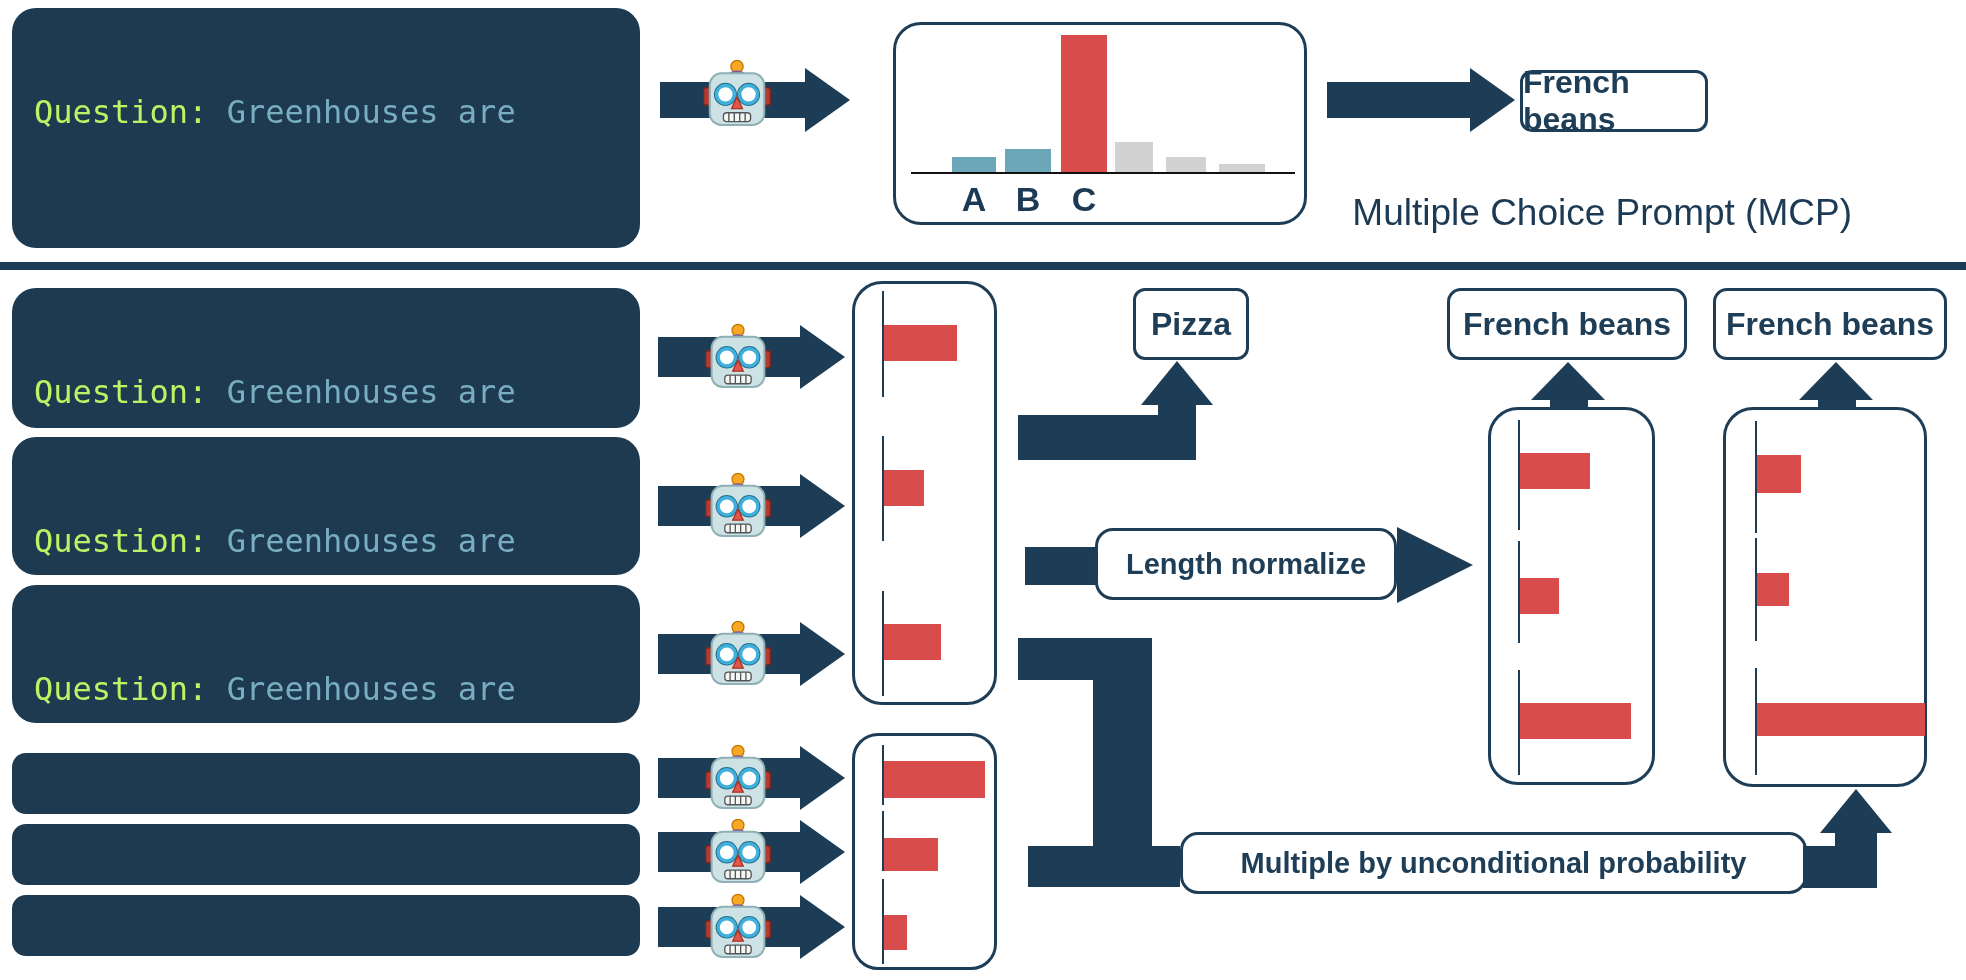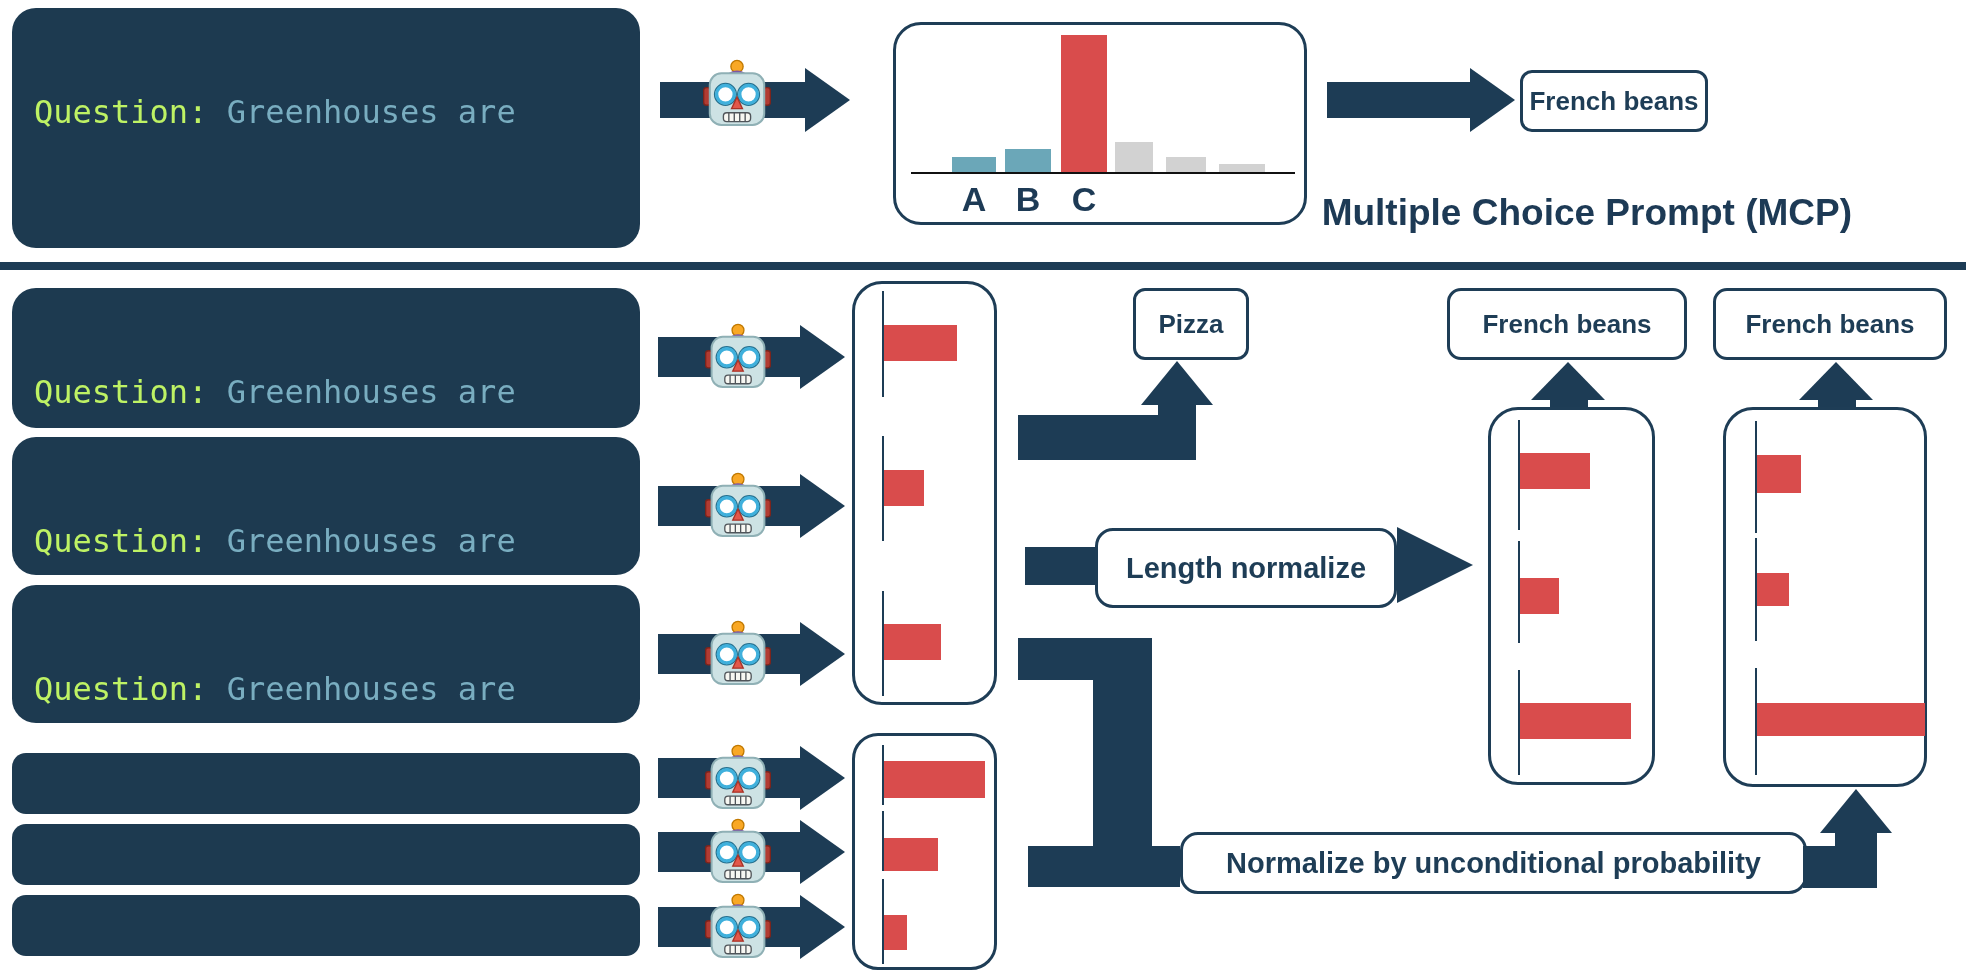--- a/index.html
+++ b/index.html
@@ -12,34 +12,34 @@
     position:absolute;left:12px;width:628px;background:#1d3a50;border-radius:24px;
     color:#fff;font-family:"DejaVu Sans Mono","Liberation Mono",monospace;
     font-size:32px;box-sizing:border-box;padding:10px 22px;white-space:pre;overflow:hidden;
   }
   .prompt-box .ln{line-height:36px;}
   .wt{color:#bef264;} .bl{color:#79adc0;}
   
   .outbox{
     position:absolute;background:#fff;border:3px solid #1e3d56;border-radius:12px;
     display:flex;align-items:center;justify-content:center;box-sizing:border-box;
-    color:#1e3d56;font-weight:bold;font-size:26px;
+    color:#1e3d56;font-weight:bold;font-size:32px;
   }
   .chartbox{
     position:absolute;background:#fff;border:3px solid #1e3d56;border-radius:30px;
     box-sizing:border-box;
   }
   .labelbox{
     position:absolute;background:#fff;border:3px solid #1e3d56;border-radius:18px;
     display:flex;align-items:center;justify-content:center;box-sizing:border-box;
     color:#1e3d56;font-weight:600;font-size:29px;
   }
   
   .big-title{
-    position:absolute;color:#1d3a55;font-weight:700;text-align:right;
+    position:absolute;color:#1d3a55;font-weight:400;text-align:right;
     letter-spacing:0px;
   }
   
   .rect{position:absolute;background:#1d3c55;}
   .head-r{position:absolute;width:0;height:0;border-top:32px solid transparent;
     border-bottom:32px solid transparent;border-left:45px solid #1d3c55;}
   .head-u{position:absolute;width:0;height:0;border-left:36px solid transparent;
     border-right:36px solid transparent;border-bottom:44px solid #1d3c55;}
   .divider{position:absolute;left:0;top:262px;width:1966px;height:8px;background:#1d3c55;}
   
@@ -193,30 +193,30 @@
     </div>
 
   <div class="rect" style="left:1018px;top:415px;width:178px;height:45px;"></div>
   <div class="rect" style="left:1158px;top:403px;width:38px;height:14px;"></div>
   <div class="head-u" style="left:1141px;top:361px;"></div>
   <div class="outbox" style="left:1133px;top:288px;width:116px;height:72px;">
       <span>Pizza</span>
     </div>
 
   <div class="rect" style="left:1025px;top:547px;width:72px;height:38px;"></div>
-  <div class="labelbox" style="left:1095px;top:528px;width:302px;height:80px;">
+  <div class="labelbox" style="left:1095px;top:528px;width:302px;height:72px;">
       <span>Length normalize</span>
     </div>
   <div class="head-r" style="left:1397px;top:527px;border-top-width:38px;border-bottom-width:38px;border-left-width:76px;"></div>
 
   <div class="rect" style="left:1018px;top:638px;width:134px;height:42px;"></div>
   <div class="rect" style="left:1093px;top:638px;width:59px;height:249px;"></div>
   <div class="rect" style="left:1028px;top:846px;width:152px;height:41px;"></div>
   <div class="labelbox" style="left:1180px;top:832px;width:627px;height:62px;">
-      <span>Normalize by unconditional probability</span>
+      <span>Multiple by unconditional probability</span>
     </div>
   <div class="rect" style="left:1803px;top:846px;width:34px;height:42px;"></div>
   <div class="rect" style="left:1835px;top:833px;width:42px;height:55px;"></div>
   <div class="head-u" style="left:1820px;top:789px;"></div>
 
   <div class="chartbox" style="left:1488px;top:407px;width:167px;height:378px;">
       <div class="axis-seg" style="left: 27px; top: 10px; height: 110px;"></div>
       <div class="axis-seg" style="left: 27px; top: 131px; height: 102px;"></div>
       <div class="axis-seg" style="left: 27px; top: 260px; height: 105px;"></div>
       <div class="hbar" style="left: 29px; top: 43px; width: 70px; background: rgb(217, 76, 76);"></div>

